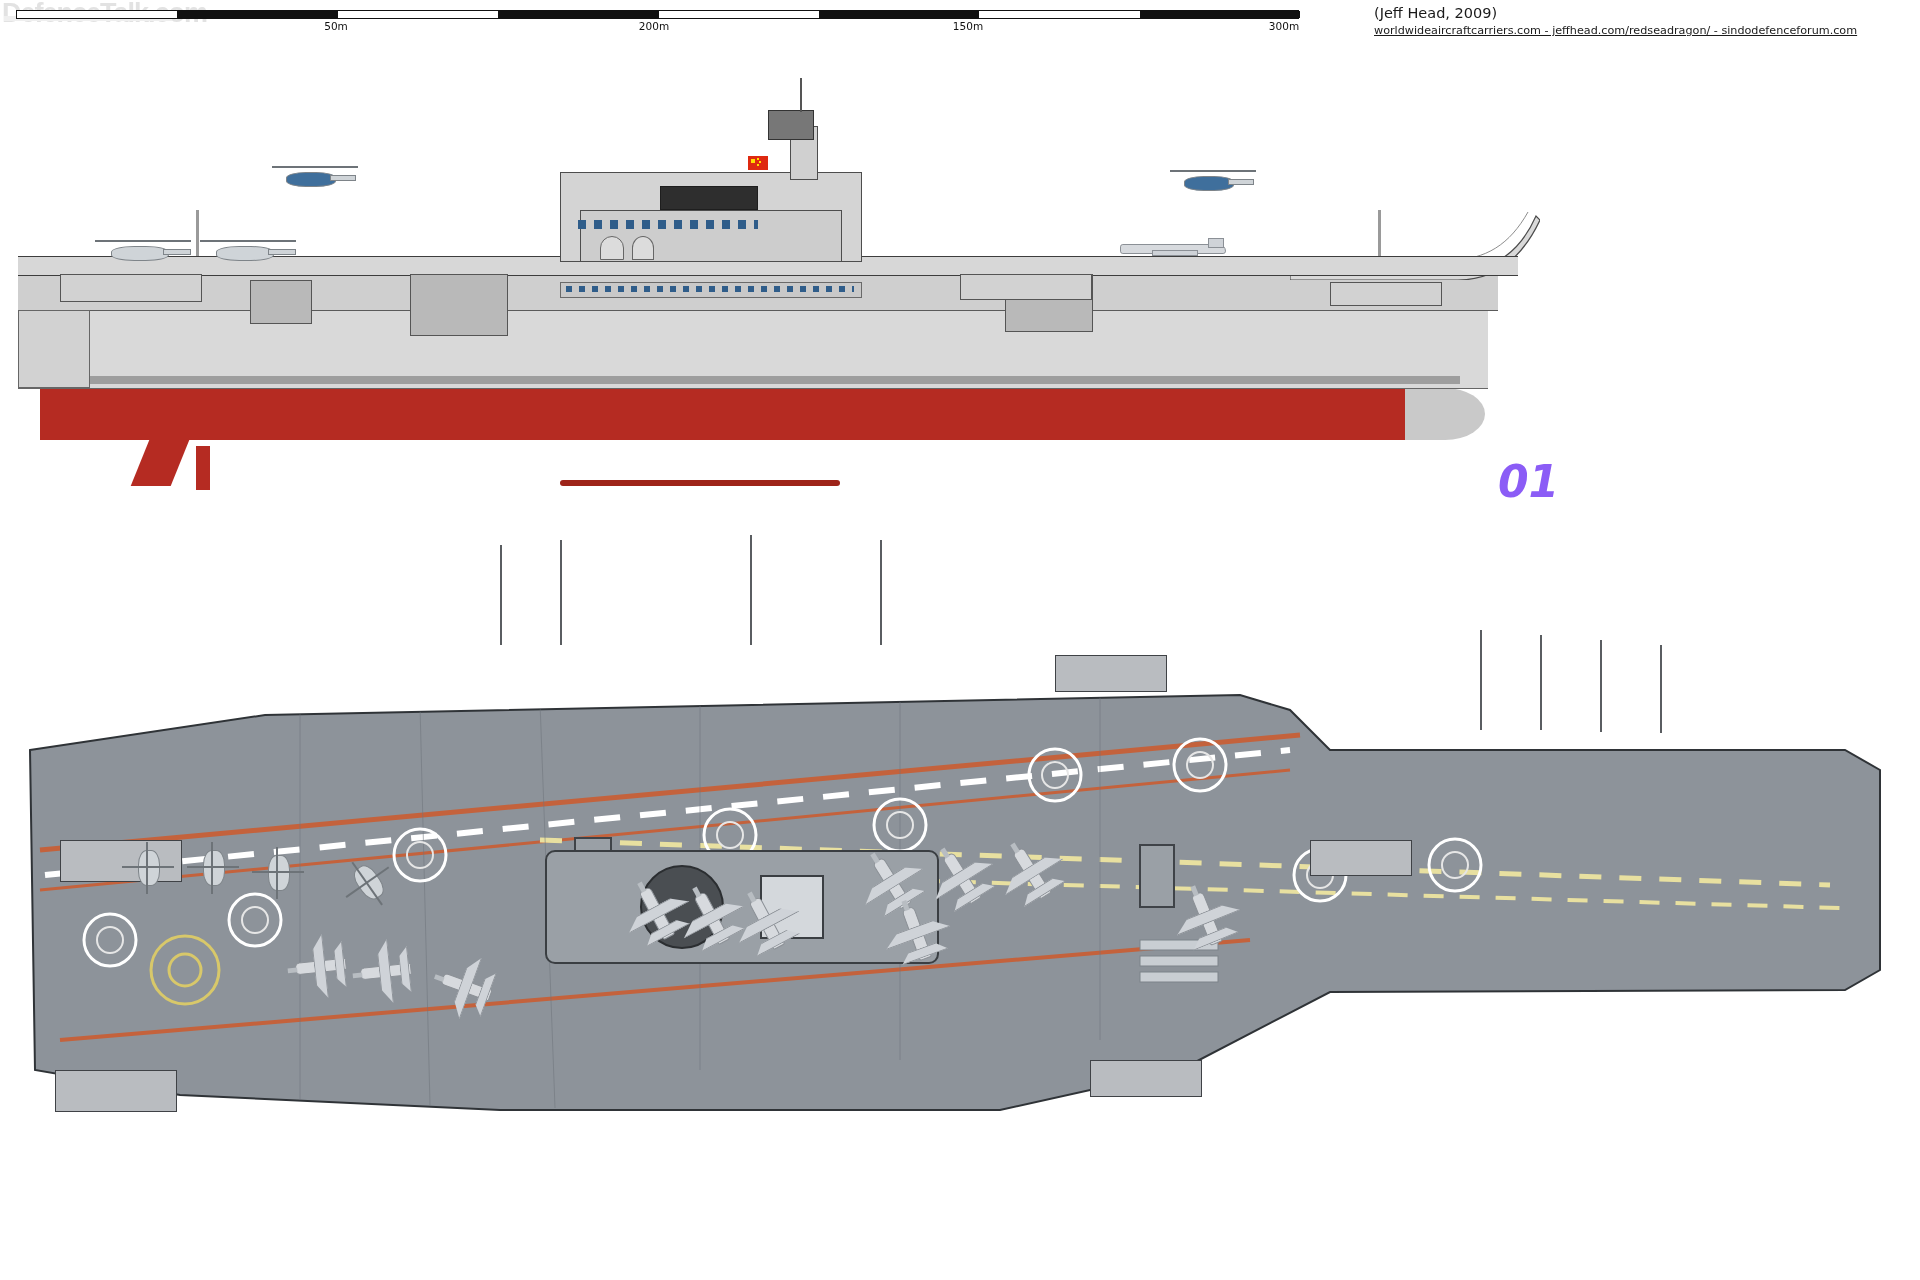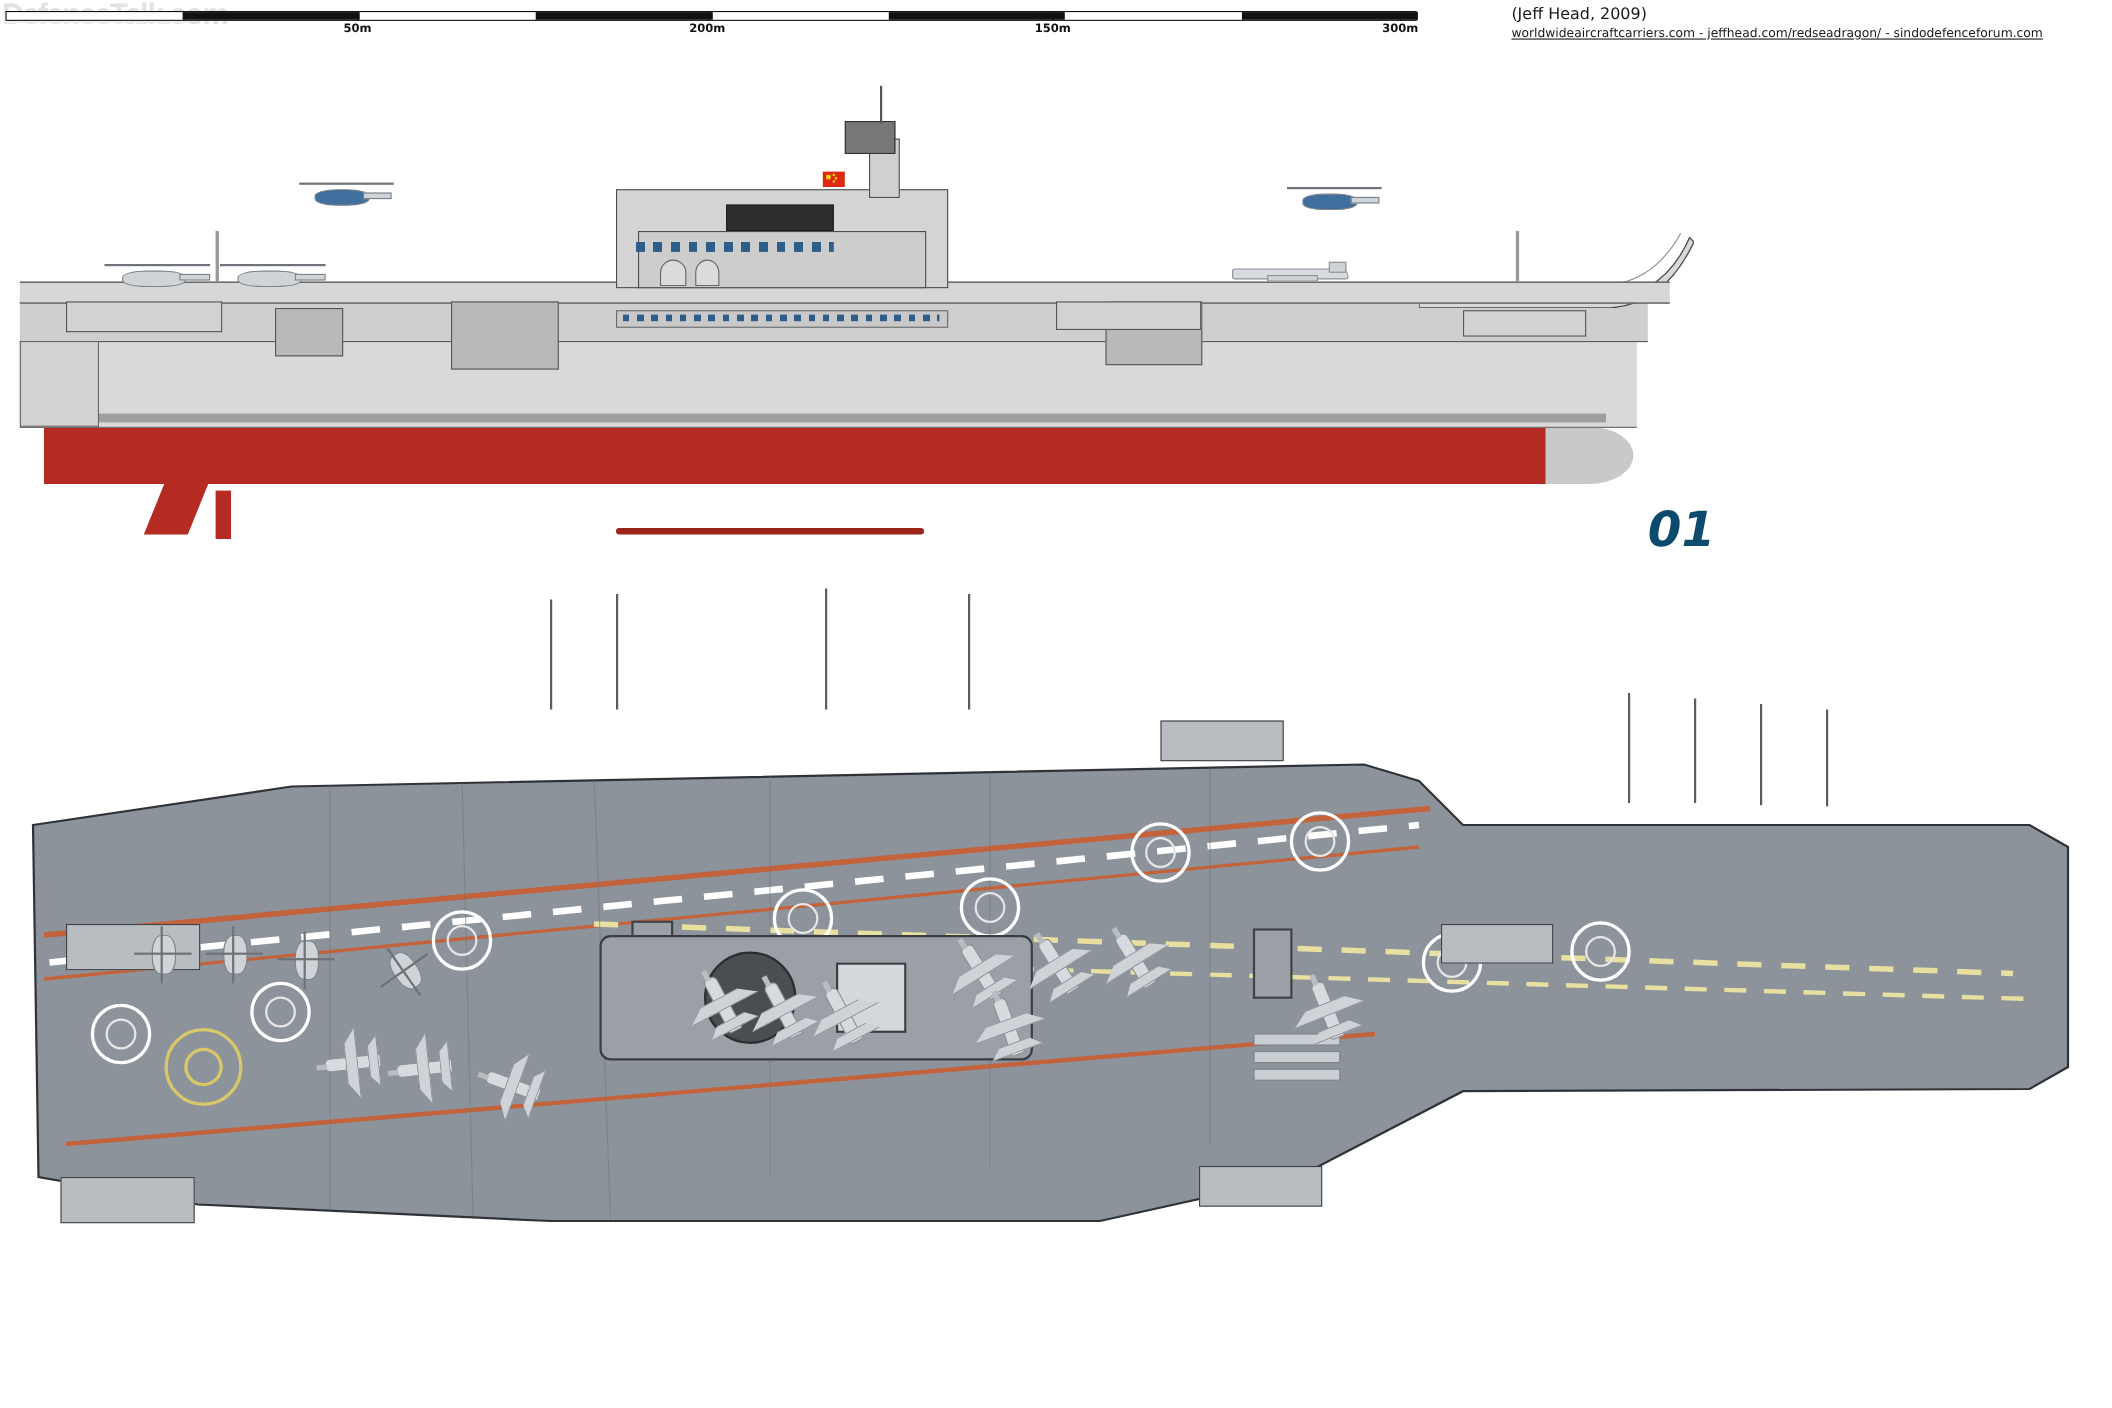--- a/index.html
+++ b/index.html
@@ -82,21 +82,21 @@
   .heli{position:absolute;}
   .heli .body{position:absolute;background:#cfd4d8;border:1px solid #7e8489;border-radius:40%;}
   .heli .rotor{position:absolute;background:#6d7378;height:2px;}
 </style>
 </head>
 <body>
 
 <div class="abs" id="watermark">DefenceTalk.com</div>
 <div class="abs" id="watermark-bar"></div>
 
-<div class="abs" id="scalebar-wrap" style="left:5px;top:0;width:1340px;height:44px;font-weight:bold;">
+<div class="abs" id="scalebar-wrap" style="left:16px;top:0;width:1340px;height:44px;">
   <div class="abs" id="scalebar">
       <div class="seg" style="left: 160.375px; width: 160.375px;"></div>
       <div class="seg" style="left: 481.125px; width: 160.375px;"></div>
       <div class="seg" style="left: 801.875px; width: 160.375px;"></div>
       <div class="seg" style="left: 1122.62px; width: 160.375px;"></div>
     </div>
   <div id="scale-labels">
       <div class="tick" style="left: 320px; top: 10px;"></div>
       <div class="scale-label" style="left: 320px;">50m</div>
       <div class="tick" style="left: 638px; top: 10px;"></div>
@@ -182,21 +182,21 @@
   </div>
   <div class="abs heli" style="left:1170px;top:108px;width:86px;height:22px;">
     <div class="rotor" style="left:0;top:2px;width:86px;"></div>
     <div class="body" style="left:14px;top:8px;width:48px;height:13px;background:#3f6f9c;"></div>
     <div class="abs" style="left:58px;top:11px;width:24px;height:4px;background:#cfd4d8;border:1px solid #7e8489;"></div>
   </div>
 
   <div class="abs" style="left:196px;top:150px;width:3px;height:46px;background:#9a9a9a;"></div>
   <div class="abs" style="left:1378px;top:150px;width:3px;height:46px;background:#9a9a9a;"></div>
 
-  <div class="abs" style="left:1498px;top:396px;font-size:44px;font-weight:bold;font-style:italic;color:#0c4a6e;font-family:'DejaVu Sans',sans-serif;">01</div>
+  <div class="abs" style="left:1498px;top:396px;font-size:44px;font-weight:bold;font-style:italic;color:#8b5cf6;font-family:'DejaVu Sans',sans-serif;">01</div>
 
   <div class="abs" style="left:140px;top:380px;width:40px;height:46px;background:#b52b22;transform:skewX(-22deg);"></div>
   <div class="abs" style="left:196px;top:386px;width:14px;height:44px;background:#b52b22;"></div>
   <div class="abs" style="left:560px;top:420px;width:280px;height:6px;background:#9e2419;border-radius:3px;"></div>
 </div>
 
 <div class="abs" id="plan-view">
 
   <svg class="abs" style="left:0px;top:0px;" width="1920" height="600" viewBox="0 0 1920 600">
     <defs>

